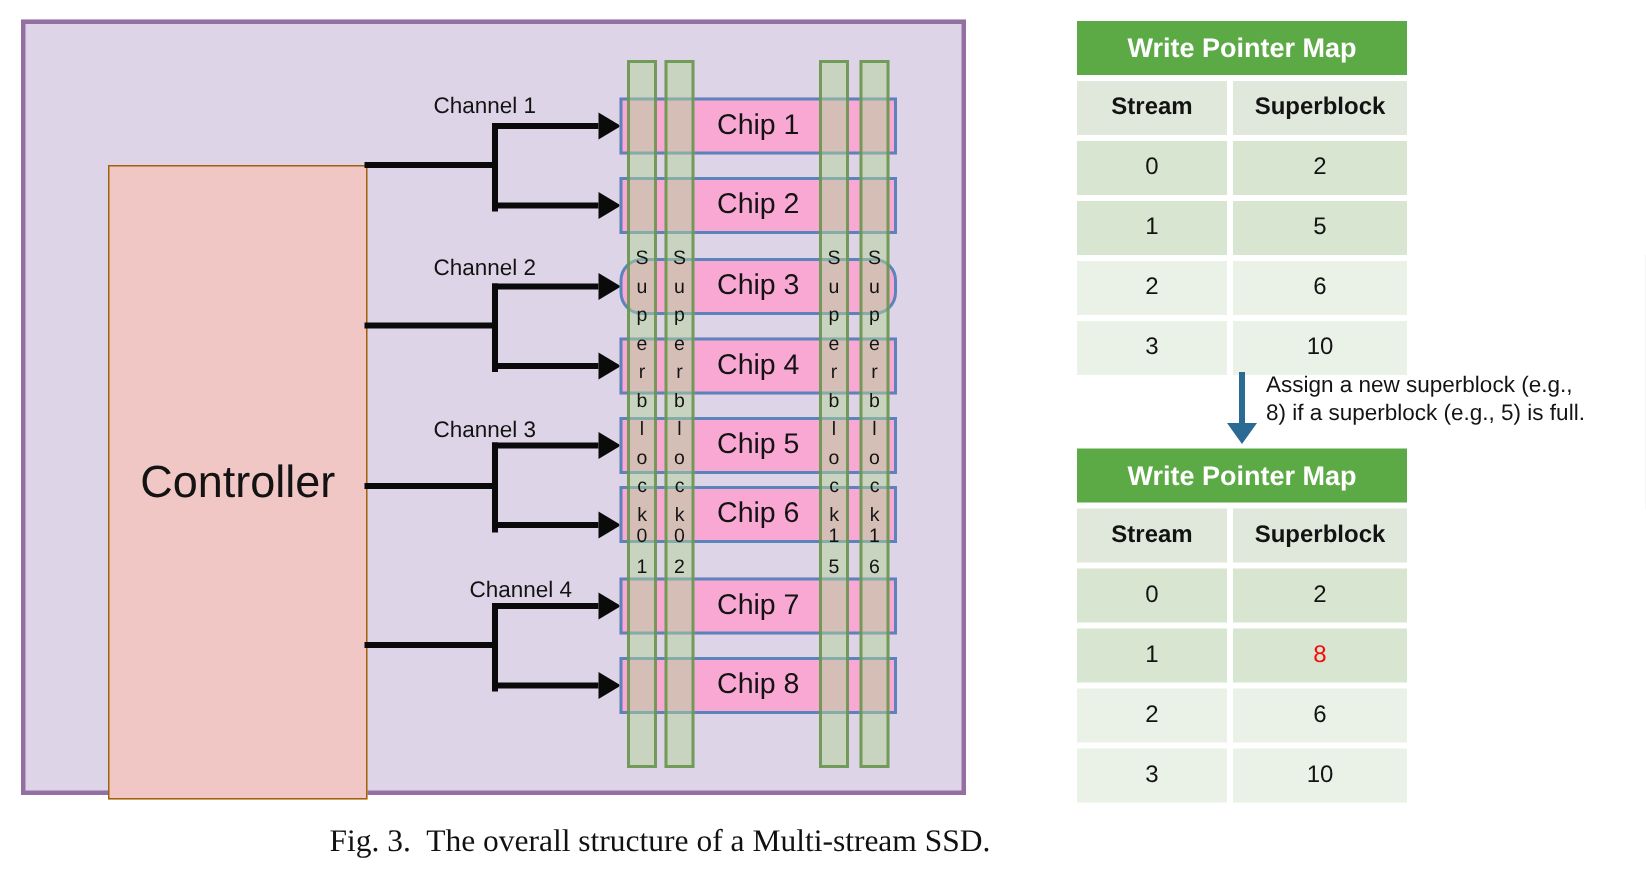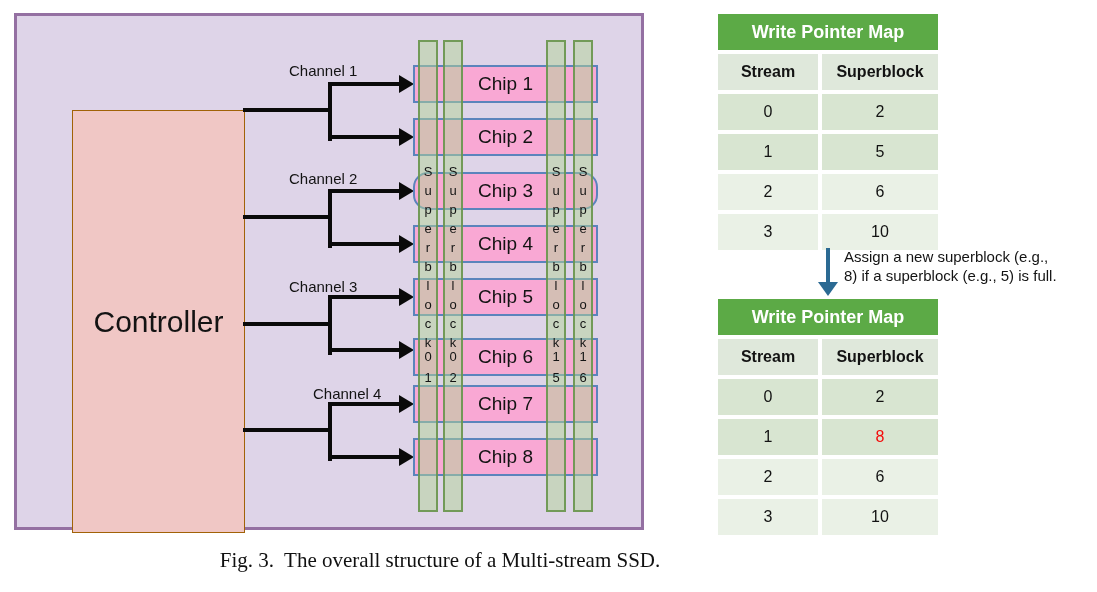--- a/index.html
+++ b/index.html
@@ -130,21 +130,21 @@
   </div>
 <div class="chip" style="top:172px;border-radius:15px;">
     <span>Chip 3</span>
   </div>
 <div class="chip" style="top:225px;">
     <span>Chip 4</span>
   </div>
 <div class="chip" style="top:278px;">
     <span>Chip 5</span>
   </div>
-<div class="chip" style="top:338px;">
+<div class="chip" style="top:324px;">
     <span>Chip 6</span>
   </div>
 <div class="chip" style="top:385px;">
     <span>Chip 7</span>
   </div>
 <div class="chip" style="top:438px;">
     <span>Chip 8</span>
   </div>
 
 <div class="strip" style="left:418px;">

